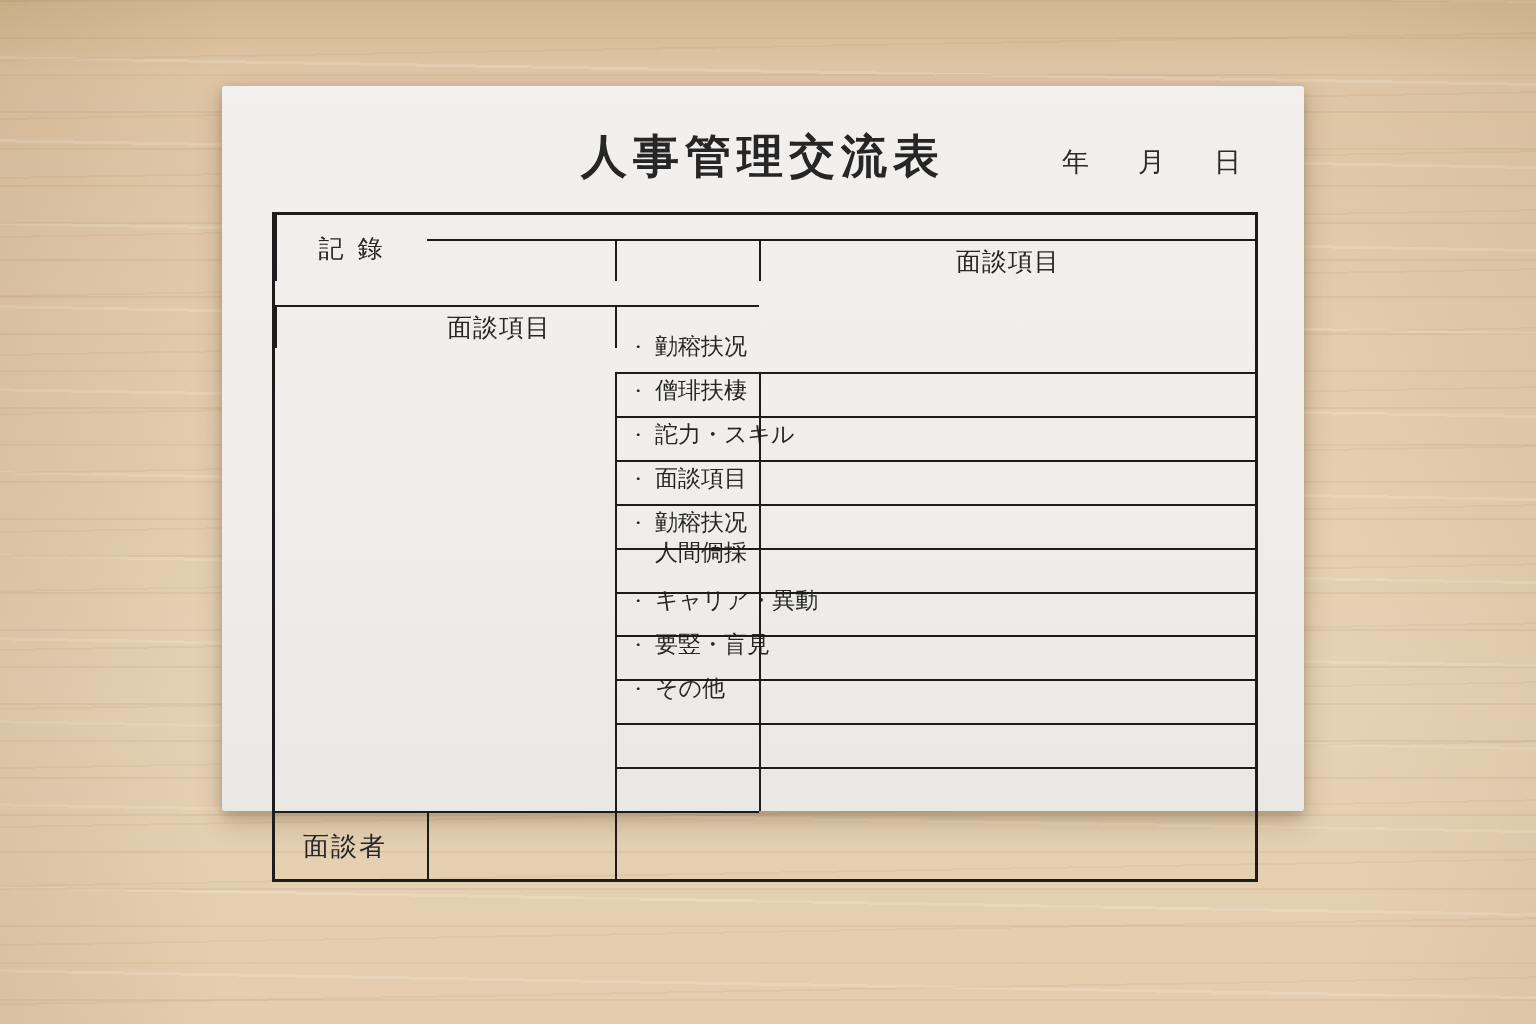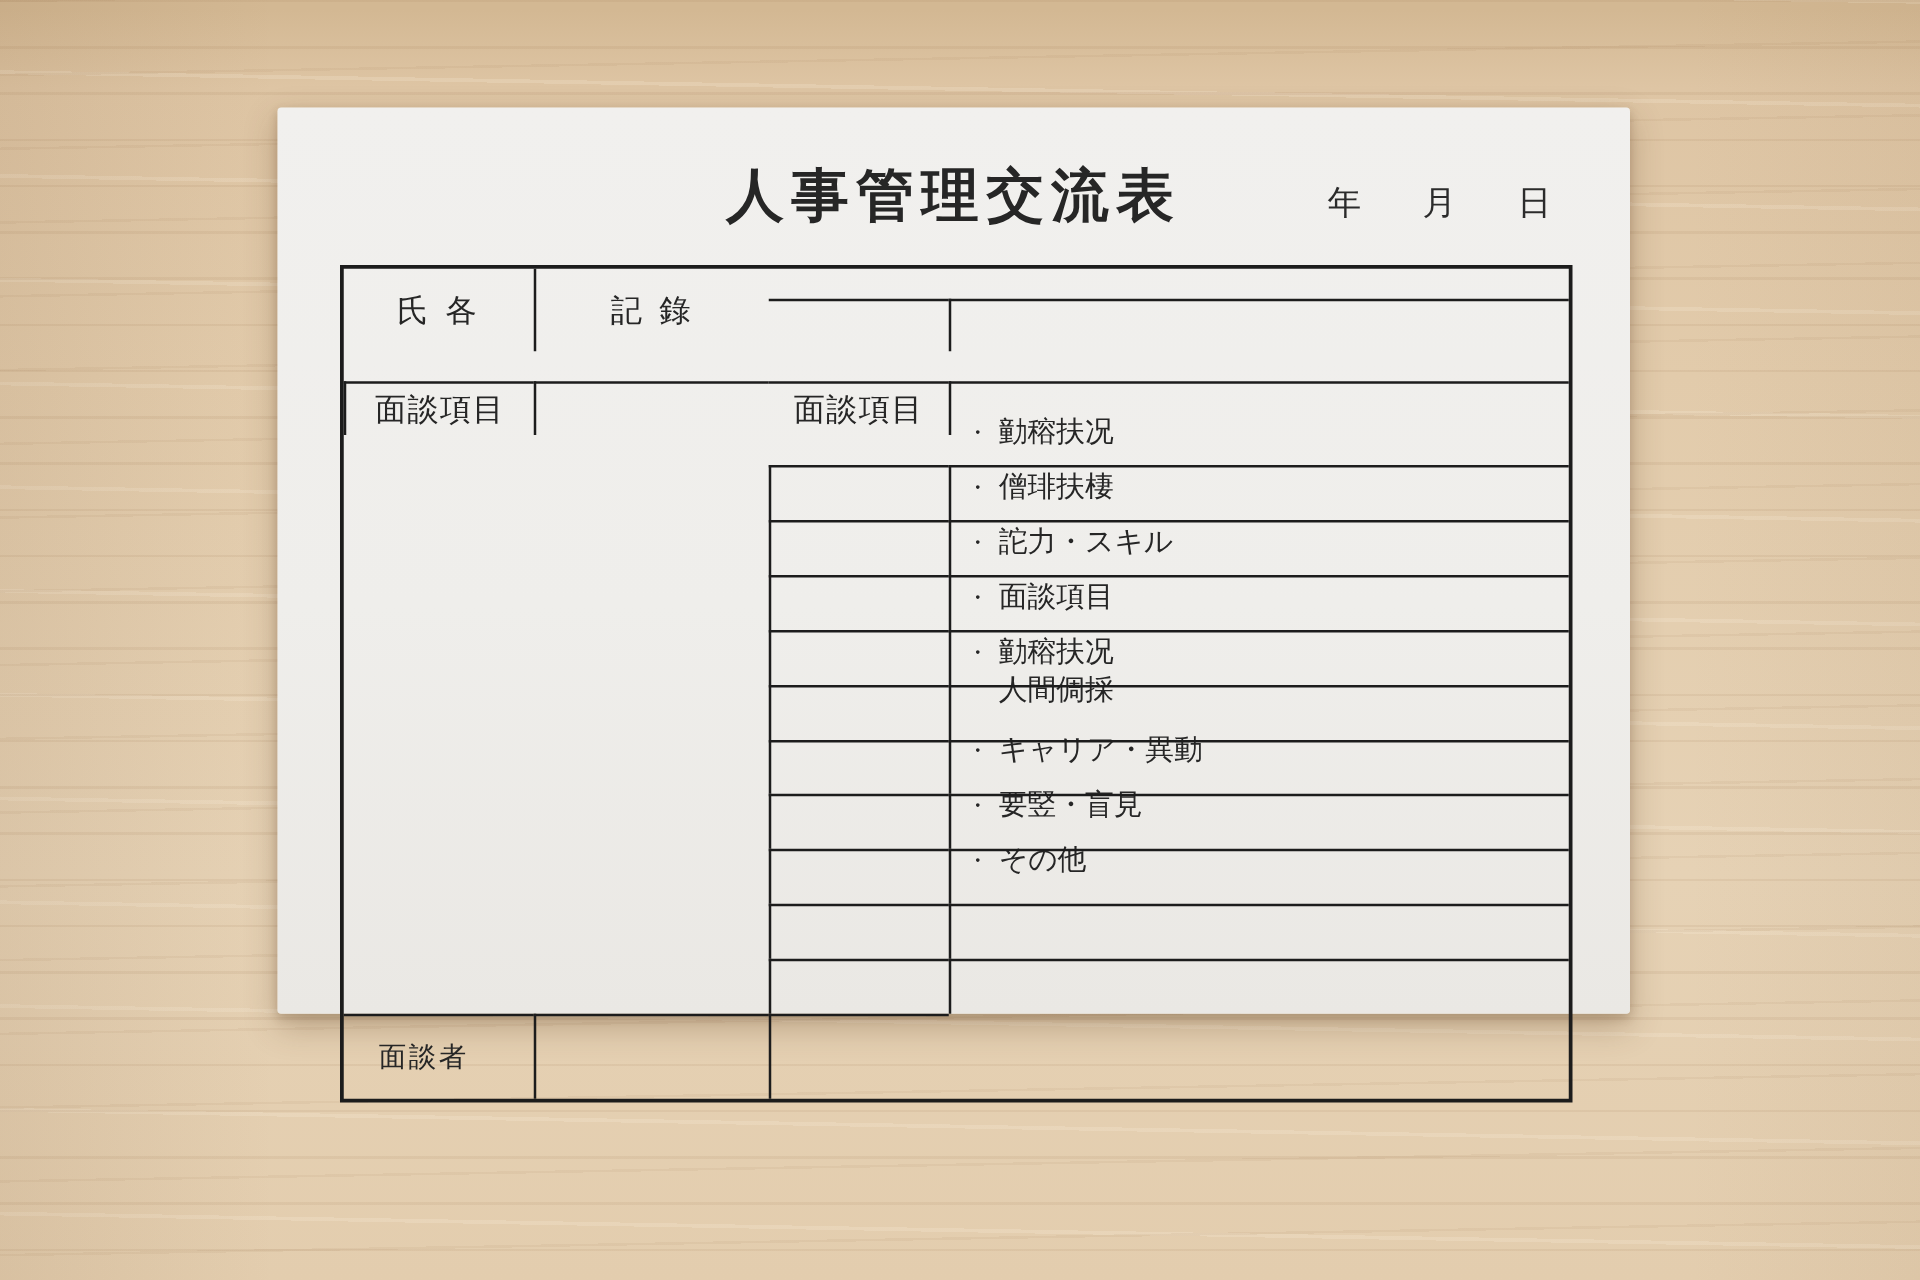--- a/index.html
+++ b/index.html
@@ -54,41 +54,40 @@
   .tall-left{display:flex;align-items:center;padding-left:20px;font-size:25px;letter-spacing:1px;}
   .items-cell{padding:16px 4px 0 12px;font-size:23px;}
   .item{display:flex;align-items:flex-start;min-height:44px;line-height:30px;padding-top:8px;box-sizing:border-box;}
   .item .bullet{width:16px;flex:0 0 16px;font-size:18px;line-height:32px;}
   .item .txt{padding-left:10px;white-space:nowrap;}
   .item .line2{padding-left:26px;line-height:26px;min-height:38px;white-space:nowrap;}
   .item.wrap{display:block;}
   .mid-right{grid-column:3/5;display:grid;grid-template-rows:repeat(10,1fr);}
   .thin-row{display:grid;grid-template-columns:144px 1fr;}
   .thin-row .cell{height:100%;}
-  .foot-cell{display:flex;align-items:center;padding-left:28px;font-size:22px;letter-spacing:2px;}
+  .foot-cell{display:flex;align-items:center;padding-left:28px;font-size:26px;letter-spacing:2px;}
 </style>
 </head>
 <body>
 
 <div class="desk"></div>
 <div class="desk-shade"></div>
 
 <div class="paper">
 
   <div class="title">人事管理交流表</div>
 
   <div class="date">
     <span>年</span>
     <span>月</span>
     <span>日</span>
   </div>
 
   <div class="form-table">
 
-    <div class="cell hcell">氏 各</div>
     <div class="cell hcell bl">記 錄</div>
 
     <div class="cell bt"></div>
     <div class="cell bt bl"></div>
     <div class="cell bt bl label-center">面談項目</div>
     <div class="cell bt bl"></div>
 
     <div class="cell bt tall-left">面談項目</div>
     <div class="cell bt bl items-cell" id="items-cell">
         <div class="item">

